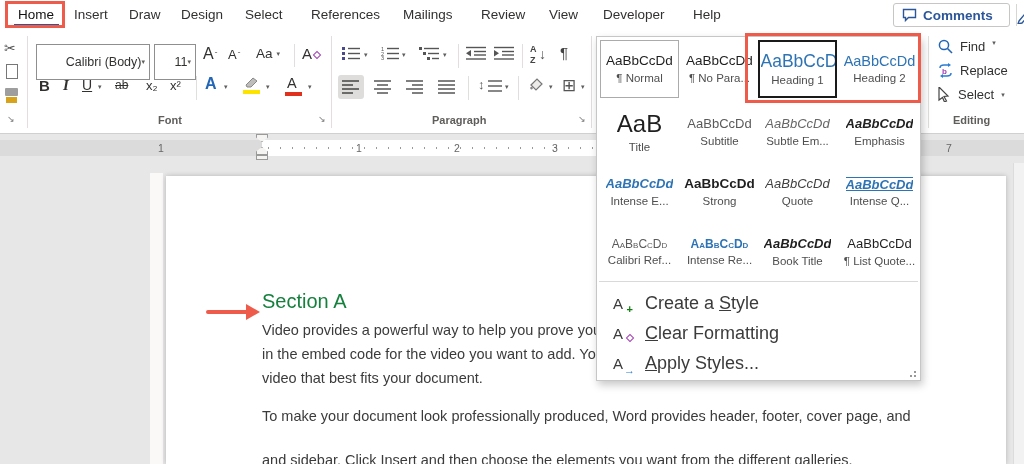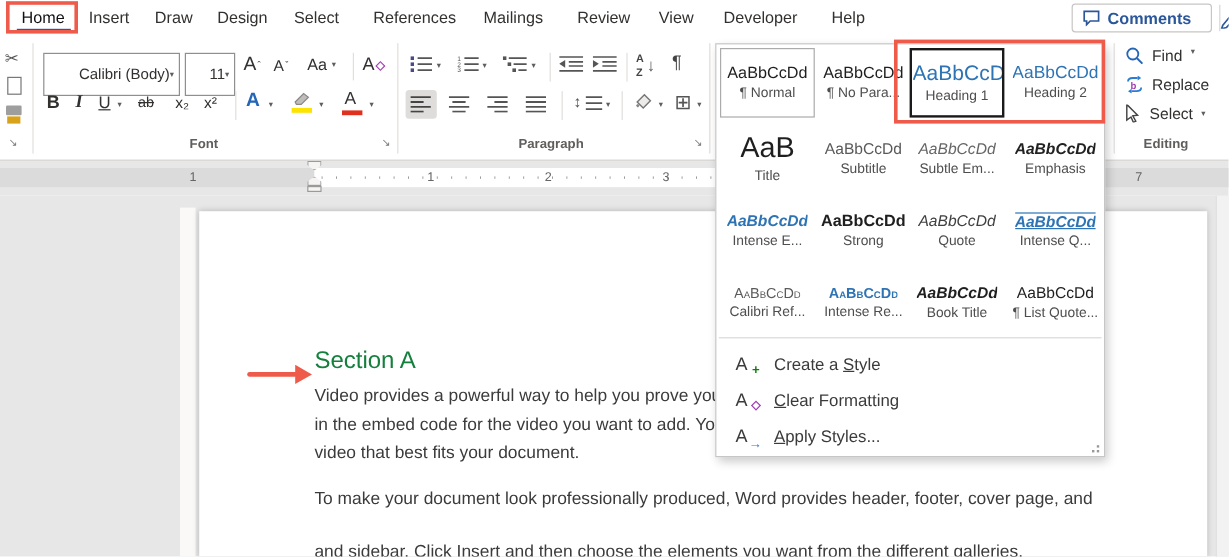--- a/index.html
+++ b/index.html
@@ -75,21 +75,21 @@
   .s-quote    { font-size:13px; font-style:italic; color:#404040; }
   .s-intenseq { font-size:13px; font-style:italic; font-weight:600; color:#2E74B5; border-top:1px solid #2E74B5; text-decoration:underline; }
   .s-subtleref{ font-size:12px; font-variant:small-caps; color:#5A5A5A; }
   .s-intenseref{ font-size:12px; font-variant:small-caps; font-weight:700; color:#2E74B5; }
   .s-booktitle{ font-size:13px; font-weight:700; font-style:italic; color:#1f1f1f; }
   .s-listpara { font-size:13px; color:#1f1f1f; }
   #gallery-sep { position:absolute; left:2px; top:244px; width:319px; border-top:1px solid #D9D9D9; }
   .menu-item { position:absolute; left:0; width:323px; height:28px; display:flex; align-items:center; gap:14px; padding-left:16px; }
   .menu-a { position:relative; font-size:15px; color:#3b3b3b; width:18px; }
   .menu-a .mini { position:absolute; font-weight:700; }
-  .menu-label { font-size:14px; color:#3B3B3B; }
+  .menu-label { font-size:18px; color:#3B3B3B; }
   .menu-label .u { text-decoration:underline; }
   #flyout-grip { position:absolute; right:4px; bottom:3px; width:9px; height:9px; }
   #flyout-grip i { position:absolute; width:2px; height:2px; background:#999; }
 
   
   .svgic { display:block; }
   .clip-ic { position:absolute; left:4px; }
 </style>
 </head>
 <body>

